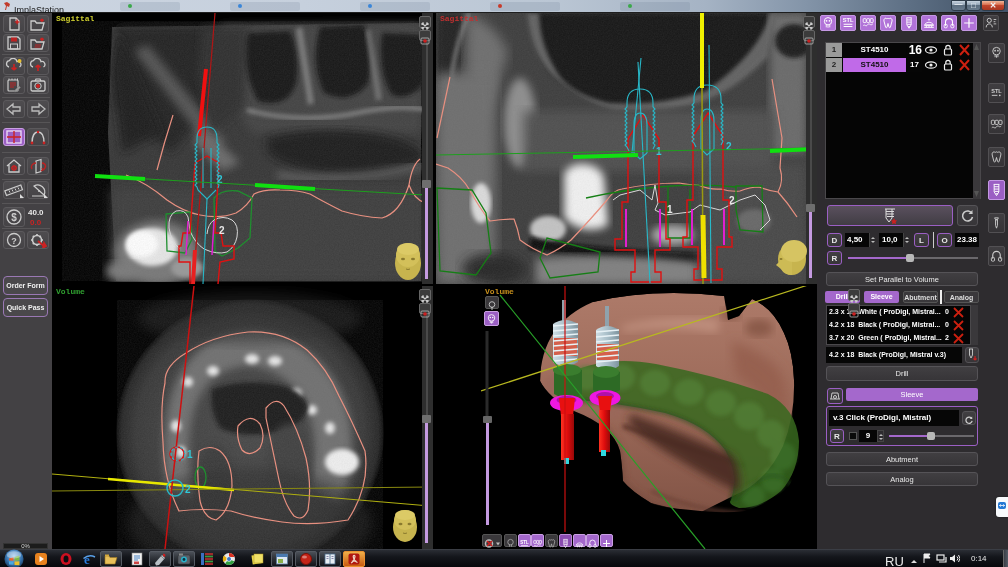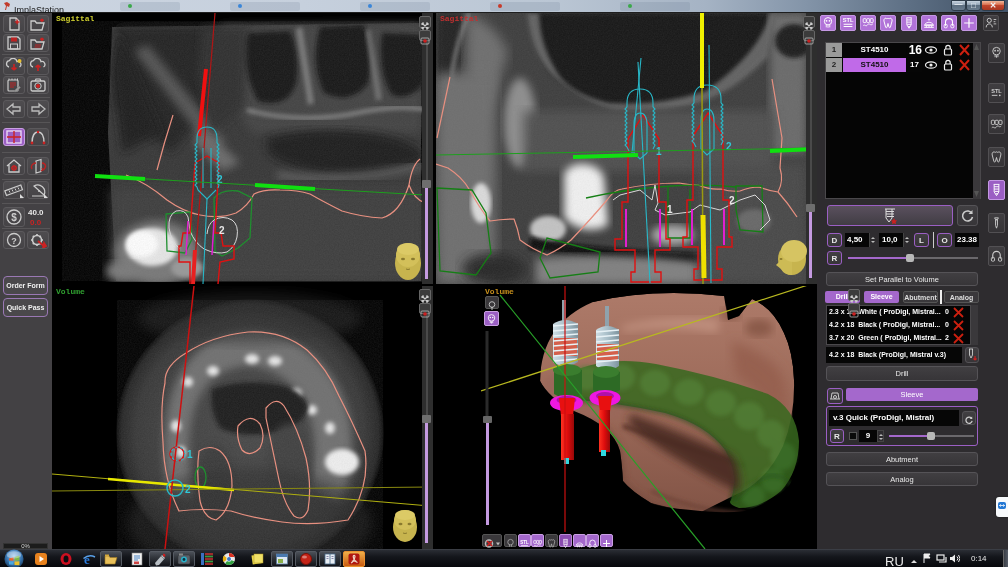--- a/index.html
+++ b/index.html
@@ -868,21 +868,21 @@
         </svg></div>
 
     <div class="rbtn" style="left:9px;top:353px;width:152px;height:15px;font-size:7.5px;line-height:14px">Drill</div>
 
     <div class="rbtn pborder" style="left:10px;top:375px;width:16px;height:16px"><svg width="14" height="14" viewBox="0 0 14 14">
           <path d="M2 10h10M3 10l1-6h6l1 6" fill="none" stroke="#ccc"></path>
           <circle cx="7" cy="8" r="1.5" fill="none" stroke="#ccc"></circle>
         </svg></div>
     <div class="abs" style="left:29px;top:375px;width:132px;height:13px;background:#a468cc;border-radius:2px;color:#fff;font-size:7.5px;text-align:center;line-height:13px">Sleeve</div>
     <div class="abs" style="left:9px;top:393px;width:152px;height:40px;border:1px solid #9b5fc4;border-radius:3px"></div>
-    <div class="abs blk" style="left:12px;top:397px;width:130px;height:16px;font-size:8px;line-height:16px;padding-left:4px">v.3 Quick (ProDigi, Mistral)</div>
+    <div class="abs blk" style="left:12px;top:397px;width:130px;height:16px;font-size:8px;line-height:16px;padding-left:4px">v.3 Click (ProDigi, Mistral)</div>
     <div class="rbtn" style="left:145px;top:398px;width:14px;height:14px"><svg width="12" height="12" viewBox="0 0 19 19">
           <path d="M14 7.5A5 5 0 1 0 14.5 11" fill="none" stroke="#ccc" stroke-width="2"></path>
           <path d="M14.5 4v4h-4z" fill="#ccc"></path>
         </svg></div>
     <div class="rbtn pborder" style="left:13px;top:416px;width:14px;height:14px;font-size:8px;font-weight:bold;line-height:13px">R</div>
     <div class="abs" style="left:32px;top:419px;width:8px;height:8px;background:#0a0a0a;border:1px solid #555"></div>
     <div class="abs blk" style="left:42px;top:417px;width:18px;height:12px;font-size:8px;line-height:12px;text-align:center">9</div>
     <div class="abs" style="left:60px;top:417px;width:7px;height:12px;background:#2e2c2f;border:1px solid #444">
         <div style="width:0;height:0;border:2px solid transparent;border-bottom-color:#bbb;margin:1px auto 0"></div>
         <div style="width:0;height:0;border:2px solid transparent;border-top-color:#bbb;margin:2px auto 0"></div>

